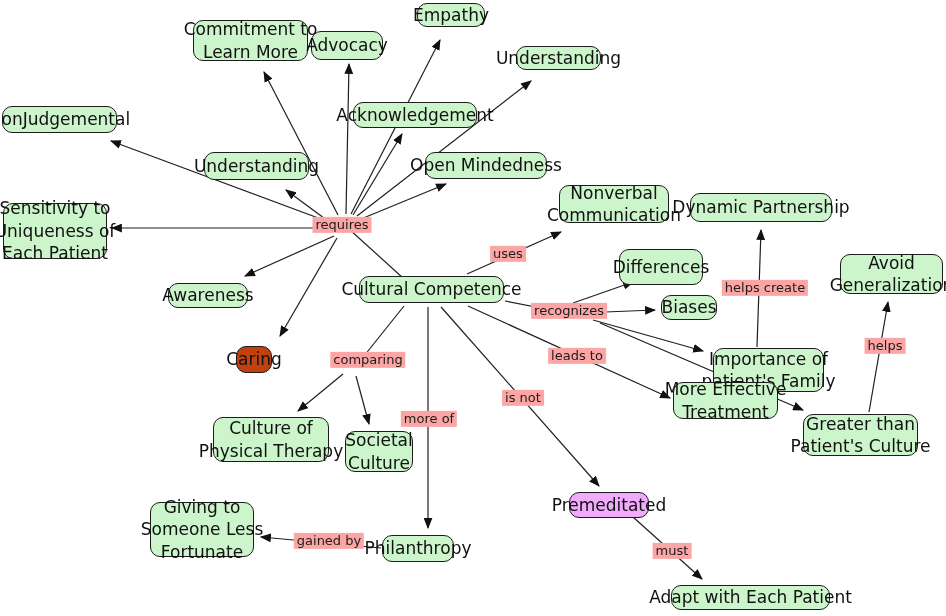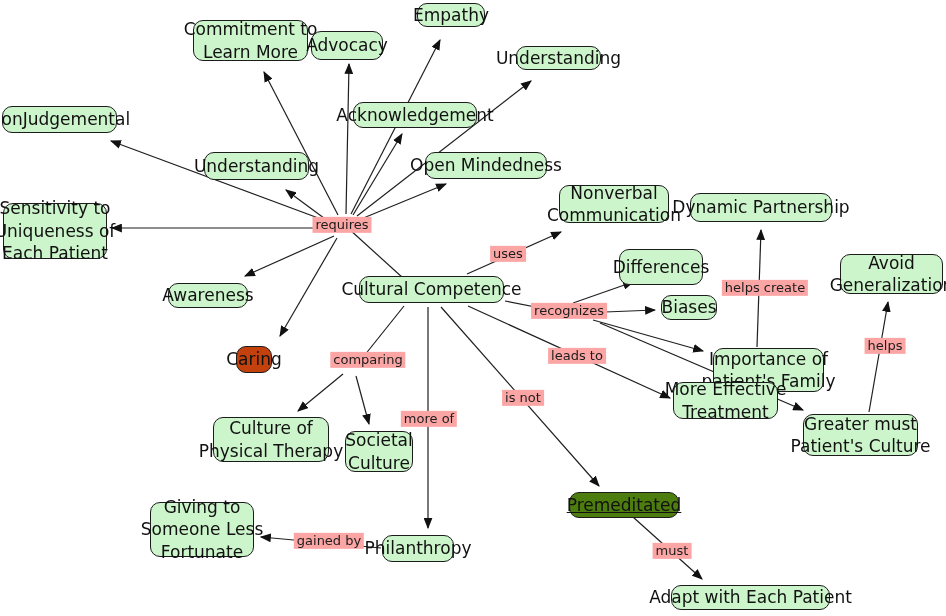--- a/index.html
+++ b/index.html
@@ -79,27 +79,27 @@
       <div class="node" style="left: 840px; top: 254px; width: 103px; height: 40px; background: rgb(205, 245, 203); border-color: rgb(28, 28, 28); color: rgb(17, 17, 17);">Avoid
 Generalization</div>
       <div class="node" style="left: 359px; top: 276px; width: 145px; height: 27px; background: rgb(205, 245, 203); border-color: rgb(28, 28, 28); color: rgb(17, 17, 17);">Cultural Competence</div>
       <div class="node" style="left: 168px; top: 283px; width: 80px; height: 25px; background: rgb(205, 245, 203); border-color: rgb(28, 28, 28); color: rgb(17, 17, 17);">Awareness</div>
       <div class="node" style="left: 661px; top: 295px; width: 56px; height: 25px; background: rgb(205, 245, 203); border-color: rgb(28, 28, 28); color: rgb(17, 17, 17);">Biases</div>
       <div class="node" style="left: 236px; top: 346px; width: 36px; height: 27px; background: #c2410c; border-color: rgb(28, 28, 28); color: rgb(17, 17, 17);">Caring</div>
       <div class="node" style="left: 713px; top: 348px; width: 111px; height: 44px; background: rgb(205, 245, 203); border-color: rgb(28, 28, 28); color: rgb(17, 17, 17);">Importance of
 patient's Family</div>
       <div class="node" style="left: 673px; top: 382px; width: 105px; height: 37px; background: rgb(205, 245, 203); border-color: rgb(28, 28, 28); color: rgb(17, 17, 17);">More Effective
 Treatment</div>
-      <div class="node" style="left: 803px; top: 414px; width: 115px; height: 42px; background: rgb(205, 245, 203); border-color: rgb(28, 28, 28); color: rgb(17, 17, 17);">Greater must
+      <div class="node" style="left: 803px; top: 414px; width: 115px; height: 42px; background: rgb(205, 245, 203); border-color: rgb(28, 28, 28); color: rgb(17, 17, 17);">Greater than
 Patient's Culture</div>
       <div class="node" style="left: 213px; top: 417px; width: 116px; height: 45px; background: rgb(205, 245, 203); border-color: rgb(28, 28, 28); color: rgb(17, 17, 17);">Culture of
 Physical Therapy</div>
       <div class="node" style="left: 345px; top: 431px; width: 68px; height: 41px; background: rgb(205, 245, 203); border-color: rgb(28, 28, 28); color: rgb(17, 17, 17);">Societal
 Culture</div>
-      <div class="node" style="left: 569px; top: 492px; width: 110px; height: 26px; background: #4d7c0f; border-color: rgb(28, 28, 28); color: rgb(17, 17, 17); text-decoration: underline;">Premeditated</div>
+      <div class="node" style="left: 569px; top: 492px; width: 80px; height: 26px; background: #f0abfc; border-color: rgb(28, 28, 28); color: rgb(17, 17, 17);">Premeditated</div>
       <div class="node" style="left: 150px; top: 502px; width: 104px; height: 55px; background: rgb(205, 245, 203); border-color: rgb(28, 28, 28); color: rgb(17, 17, 17);">Giving to
 Someone Less
 Fortunate</div>
       <div class="node" style="left: 382px; top: 535px; width: 72px; height: 27px; background: rgb(205, 245, 203); border-color: rgb(28, 28, 28); color: rgb(17, 17, 17);">Philanthropy</div>
       <div class="node" style="left: 647px; top: 585px; width: 159px; height: 25px; background: rgb(205, 245, 203); border-color: rgb(28, 28, 28); color: rgb(17, 17, 17); margin-left: 24px;">Adapt with Each Patient</div>
     </div>
   <div id="label-layer">
       <div class="link-label" style="left: 342px; top: 225px; color: rgb(28, 28, 28);">requires</div>
       <div class="link-label" style="left: 508px; top: 254px; color: rgb(28, 28, 28);">uses</div>
       <div class="link-label" style="left: 569px; top: 311px; color: rgb(28, 28, 28);">recognizes</div>

